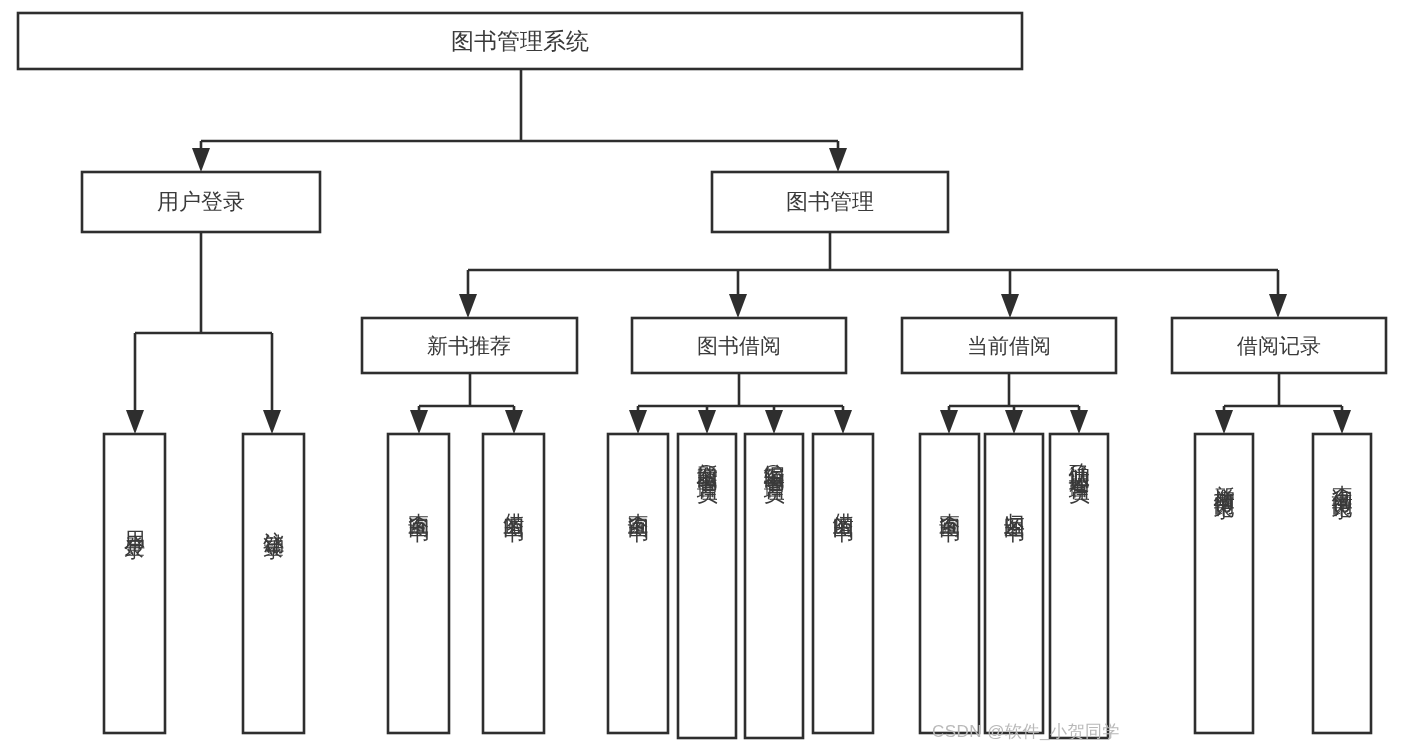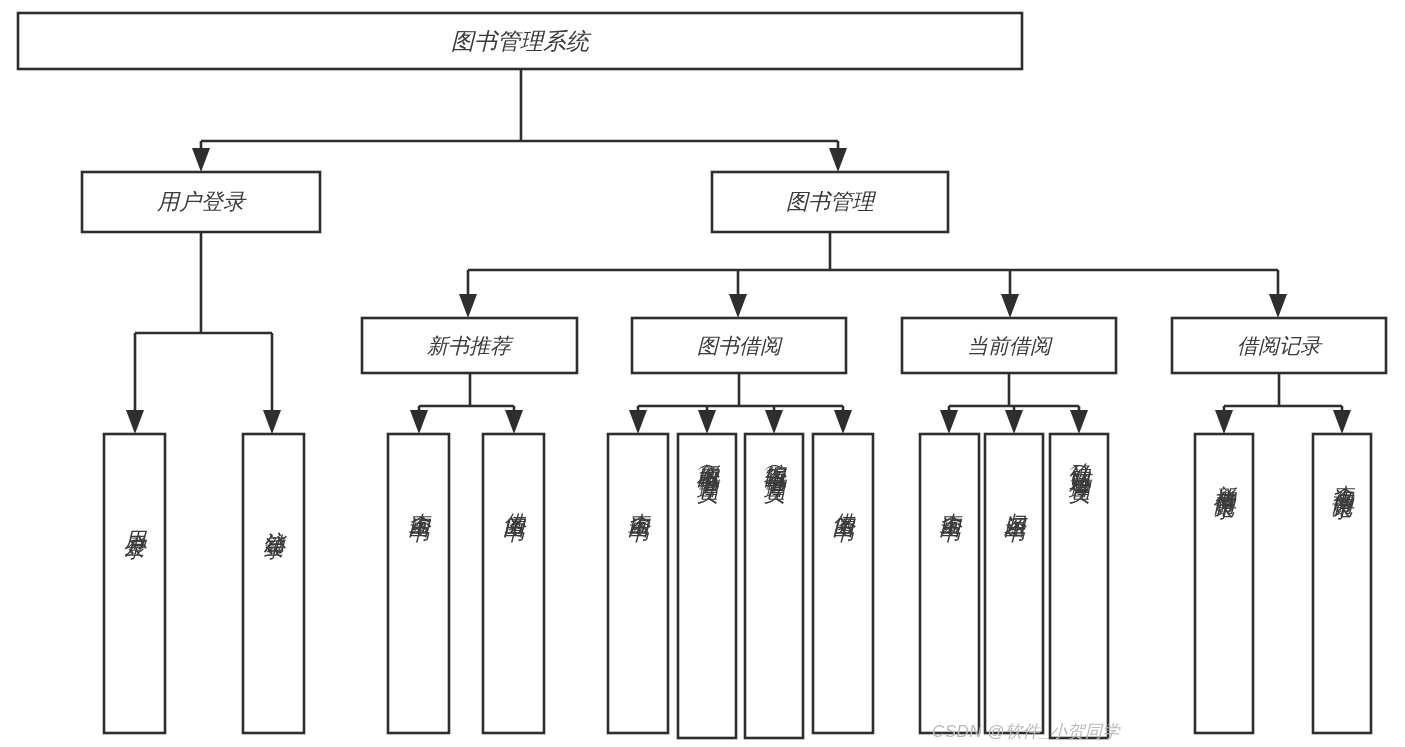--- a/index.html
+++ b/index.html
@@ -2,21 +2,21 @@
 <html><head>
 <meta charset="utf-8">
 <style>
   html,body{margin:0;padding:0;background:#ffffff;}
   body{
     width:1405px;height:747px;
     font-family:"Liberation Sans","DejaVu Sans",sans-serif;
     color:#2b2b2b;
     overflow:hidden;
   }
-  #diagram-root{position:relative;width:1128px;height:747px;font-style:italic;}
+  #diagram-root{position:relative;width:1128px;height:747px;}
   svg#tree{position:absolute;left:0;top:0;width:1405px;height:747px;display:block;}
   .box-rect{fill:#ffffff;stroke:#2e2e2e;stroke-width:2.6;}
   .conn{stroke:#2e2e2e;stroke-width:2.6;fill:none;stroke-linecap:butt;}
   .arrow-head{fill:#2e2e2e;}
   .node-label{
     fill:#3a3a3a;
     font-family:"Liberation Sans","DejaVu Sans",sans-serif;
     text-anchor:middle;
     dominant-baseline:middle;
   }

